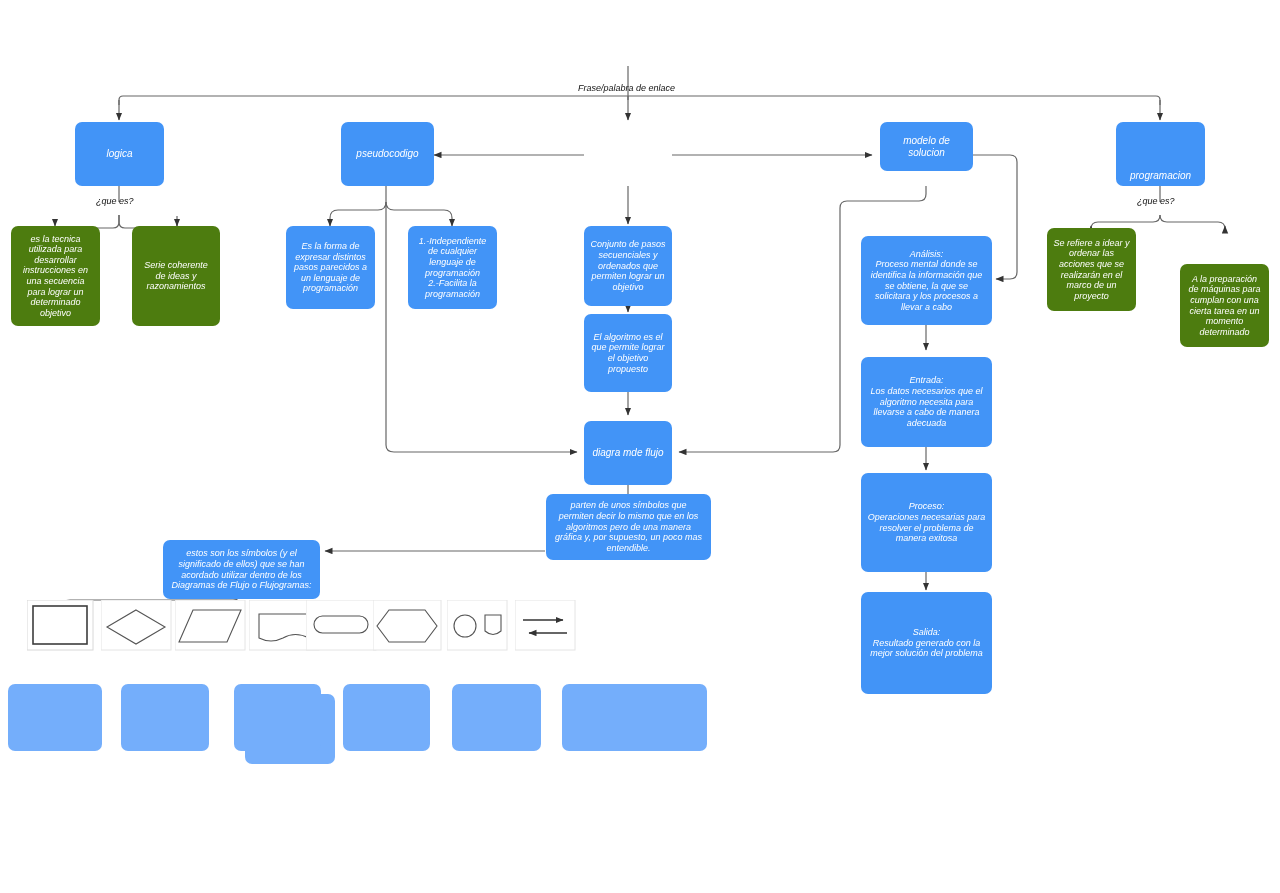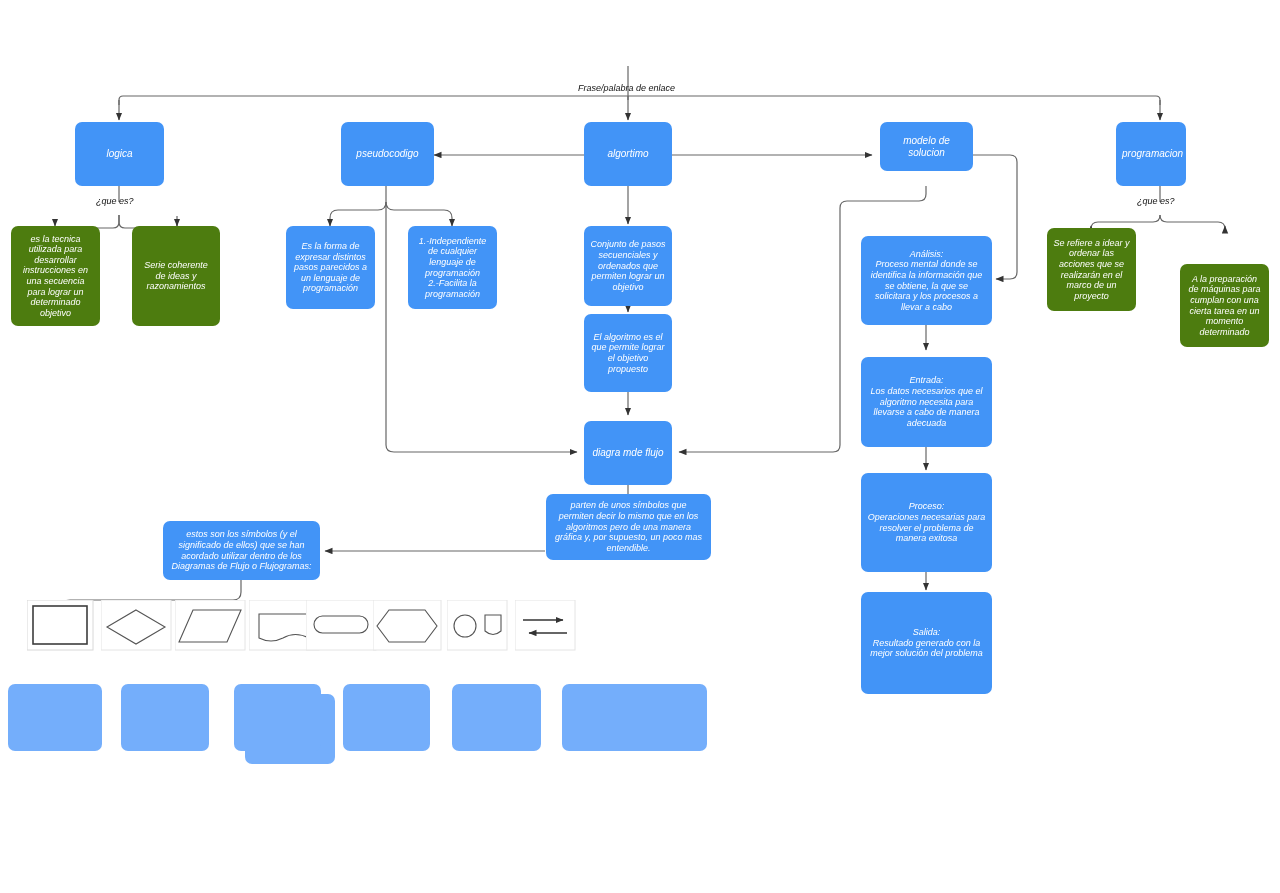--- a/index.html
+++ b/index.html
@@ -101,29 +101,26 @@
   <div class="node main" style="left:75px;top:122px;width:89px;height:64px;font-size:10px;">
     <span class="txt">logica</span>
   </div>
 
   <div class="edge-label" style="left:96px;top:196px;">¿que es?</div>
 
   <div class="node main" style="left:341px;top:122px;width:93px;height:64px;font-size:10px;">
     <span class="txt">pseudocodigo</span>
   </div>
 
-  <div class="node main" style="left:584px;top:122px;width:88px;height:64px;font-size:10px;">
-    <span class="txt">algortimo</span>
-  </div>
 
   <div class="node main" style="left:880px;top:122px;width:93px;height:49px;font-size:10px;">
     <span class="txt">modelo de solucion</span>
   </div>
 
-  <div class="node main" style="left:1116px;top:122px;width:70px;height:64px;font-size:10px;">
+  <div class="node main" style="left:1116px;top:122px;width:89px;height:64px;font-size:10px;align-items:flex-end;">
     <span class="txt">programacion</span>
   </div>
 
   <div class="edge-label" style="left:1137px;top:196px;">¿que es?</div>
 
   <div class="node light" style="left:11px;top:226px;width:89px;height:100px;font-size:9px;">
     <span class="txt">es la tecnica utilizada para desarrollar instrucciones en una secuencia para lograr un determinado objetivo</span>
   </div>
 
   <div class="node light" style="left:132px;top:226px;width:88px;height:100px;font-size:9px;">
@@ -176,21 +173,21 @@
   </div>
 
   <div class="node main" style="left:584px;top:421px;width:88px;height:64px;font-size:10px;">
     <span class="txt">diagra mde flujo</span>
   </div>
 
   <div class="node main" style="left:546px;top:494px;width:165px;height:66px;font-size:9px;">
     <span class="txt">parten de unos símbolos que permiten decir lo mismo que en los algoritmos pero de una manera gráfica y, por supuesto, un poco mas entendible.</span>
   </div>
 
-  <div class="node main" style="left:163px;top:521px;width:157px;height:59px;font-size:9px;">
+  <div class="node main" style="left:163px;top:540px;width:157px;height:59px;font-size:9px;">
     <span class="txt">estos son los símbolos (y el significado de ellos) que se han acordado utilizar dentro de los Diagramas de Flujo o Flujogramas:</span>
   </div>
 
   <div class="symbolbox" style="left:27px;top:600px;">
     <svg width="72" height="52" viewBox="0 0 72 52">
       <rect x="0" y="0" width="66" height="50" fill="#fff" stroke="#d8d8d8" stroke-width="1"></rect>
       <rect x="6" y="6" width="54" height="38" fill="#fff" stroke="#3d3d3d" stroke-width="1.6"></rect>
     </svg>
   </div>
 

